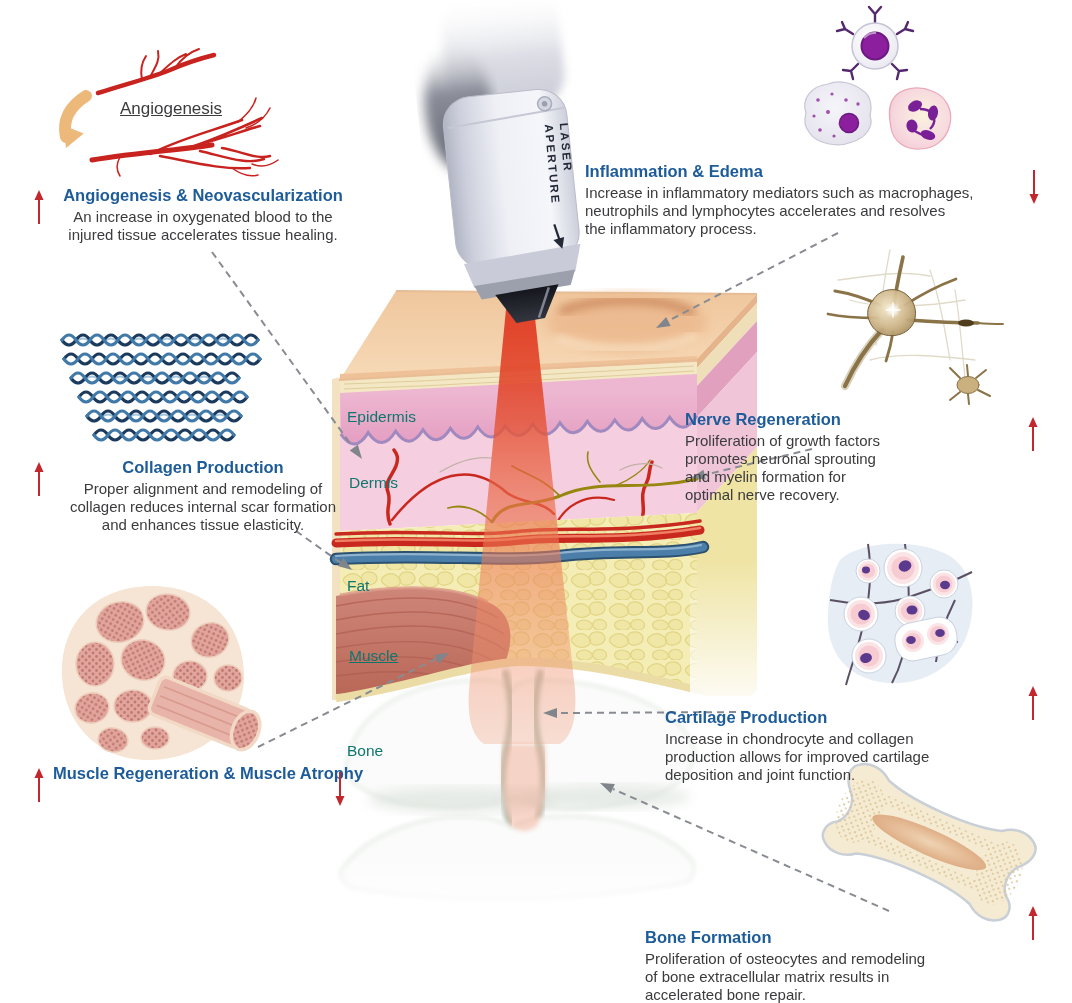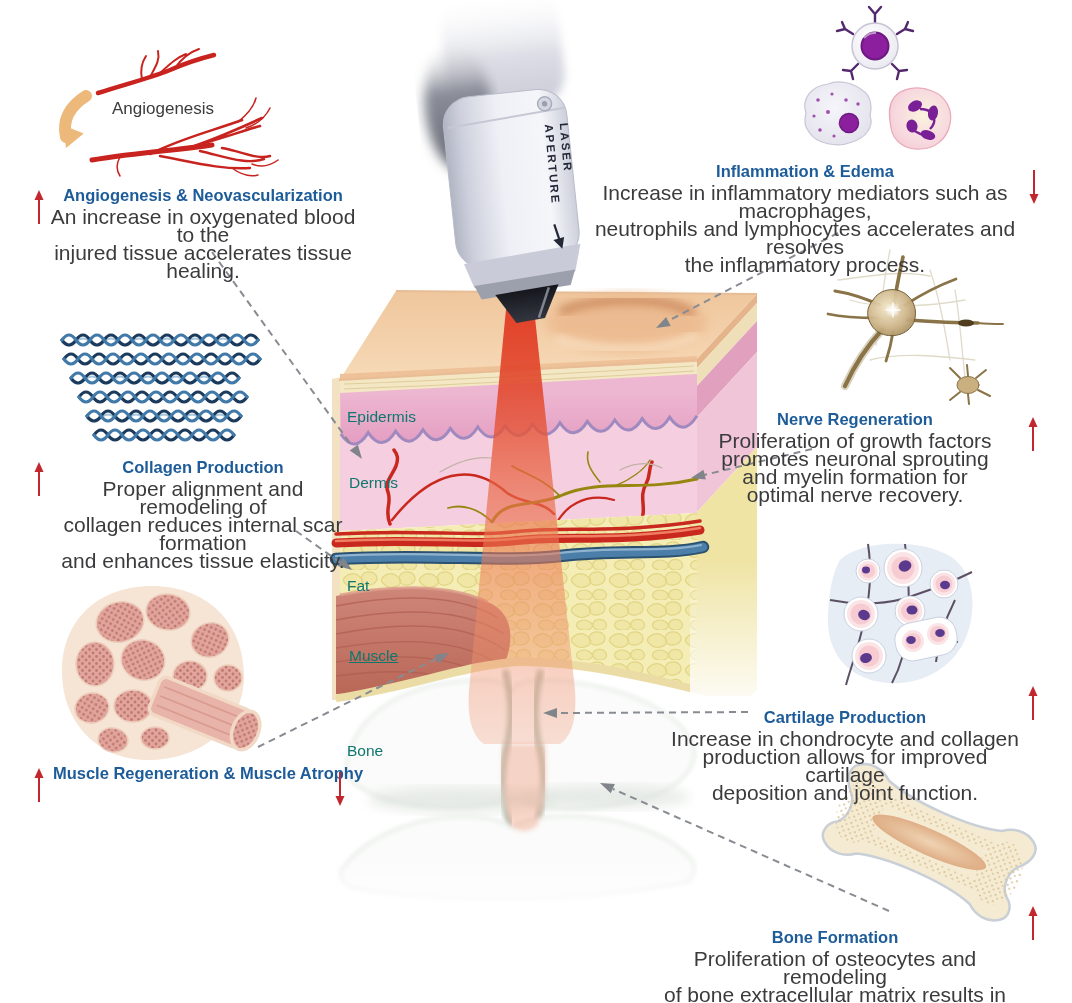--- a/index.html
+++ b/index.html
@@ -1,23 +1,23 @@
 <!DOCTYPE html>
 <html><head>
 <meta charset="utf-8">
 <style>
   html,body{margin:0;padding:0;background:#fff;}
   .stage{position:relative;width:1072px;height:1003px;background:#fff;overflow:hidden;
          font-family:"Liberation Sans",sans-serif;}
   .artwork{position:absolute;left:0;top:0;}
   .note{position:absolute;color:#3B3B3D;}
   .note h3{margin:0 0 3px 0;font-size:16.5px;line-height:19px;font-weight:bold;color:#1D5C99;}
-  .note p{margin:0;font-size:21px;line-height:18px;white-space:pre-line;}
+  .note p{margin:0;font-size:15px;line-height:18px;white-space:pre-line;}
   .note.left{text-align:center;}
-  .note.right{text-align:center;}
+  .note.right{text-align:left;}
   .caption{position:absolute;font-size:17px;color:#3C3C3E;}
   .layer-label{position:absolute;font-size:15.5px;color:#0f766e;}
   .trend{position:absolute;width:12px;height:38px;}
 </style>
 </head>
 <body>
 
 <div class="stage">
 
 <svg class="artwork" width="1072" height="1003" viewBox="0 0 1072 1003">
@@ -456,21 +456,21 @@
   <g transform="rotate(24 928 845)">
     <path d="M836,828 C826,818 824,806 832,800 C842,792 856,794 866,802 C896,812 960,812 990,802 C1000,794 1014,792 1024,800 C1032,806 1030,818 1020,828 C1012,836 1012,852 1020,860 C1030,866 1032,878 1024,884 C1014,892 1000,890 990,882 C960,872 896,872 866,882 C856,890 842,892 832,884 C824,878 826,866 836,860 C844,852 844,836 836,828 Z" fill="#F5EBD2" stroke="#C9CFD6" stroke-width="2.5"></path>
     <ellipse cx="852" cy="842" rx="22" ry="33" fill="url(#spk)"></ellipse>
     <ellipse cx="1004" cy="842" rx="22" ry="33" fill="url(#spk)"></ellipse>
     <rect x="868" y="816" width="120" height="10" fill="url(#spk)"></rect>
     <rect x="868" y="858" width="120" height="10" fill="url(#spk)"></rect>
     <ellipse cx="928" cy="842" rx="62" ry="13" fill="url(#marG)"></ellipse>
   </g>
 </svg>
 
-<div class="caption" style="left:112px;top:99px;">Angiogenesis</div>
+<div class="caption" style="left:120px;top:99px;text-decoration:underline;">Angiogenesis</div>
 
 <div class="note left" style="left:48px;top:186px;width:310px;">
   <h3>Angiogenesis &amp; Neovascularization</h3>
   <p>An increase in oxygenated blood to the
 injured tissue accelerates tissue healing.</p>
 </div>
 
 <div class="note left" style="left:48px;top:458px;width:310px;">
   <h3>Collagen Production</h3>
   <p>Proper alignment and remodeling of
@@ -501,21 +501,21 @@
   <h3>Cartilage Production</h3>
   <p>Increase in chondrocyte and collagen
 production allows for improved cartilage
 deposition and joint function.</p>
 </div>
 
 <div class="note right" style="right:47px;top:900px;width:380px;margin-top:28px;">
   <h3>Bone Formation</h3>
   <p>Proliferation of osteocytes and remodeling
 of bone extracellular matrix results in
-neutrophils bone repair.</p>
+accelerated bone repair.</p>
 </div>
 
 <div class="layer-label" style="left:347px;top:408px;">Epidermis</div>
 <div class="layer-label" style="left:349px;top:474px;">Dermis</div>
 <div class="layer-label" style="left:347px;top:577px;">Fat</div>
 <div class="layer-label" style="left:349px;top:647px;text-decoration:underline;">Muscle</div>
 <div class="layer-label" style="left:347px;top:742px;">Bone</div>
 
 <svg class="trend" style="left:33px;top:188px;" viewBox="0 0 12 38">
       <path d="M6 36 L6 9" stroke="#C1272D" stroke-width="2"></path>

